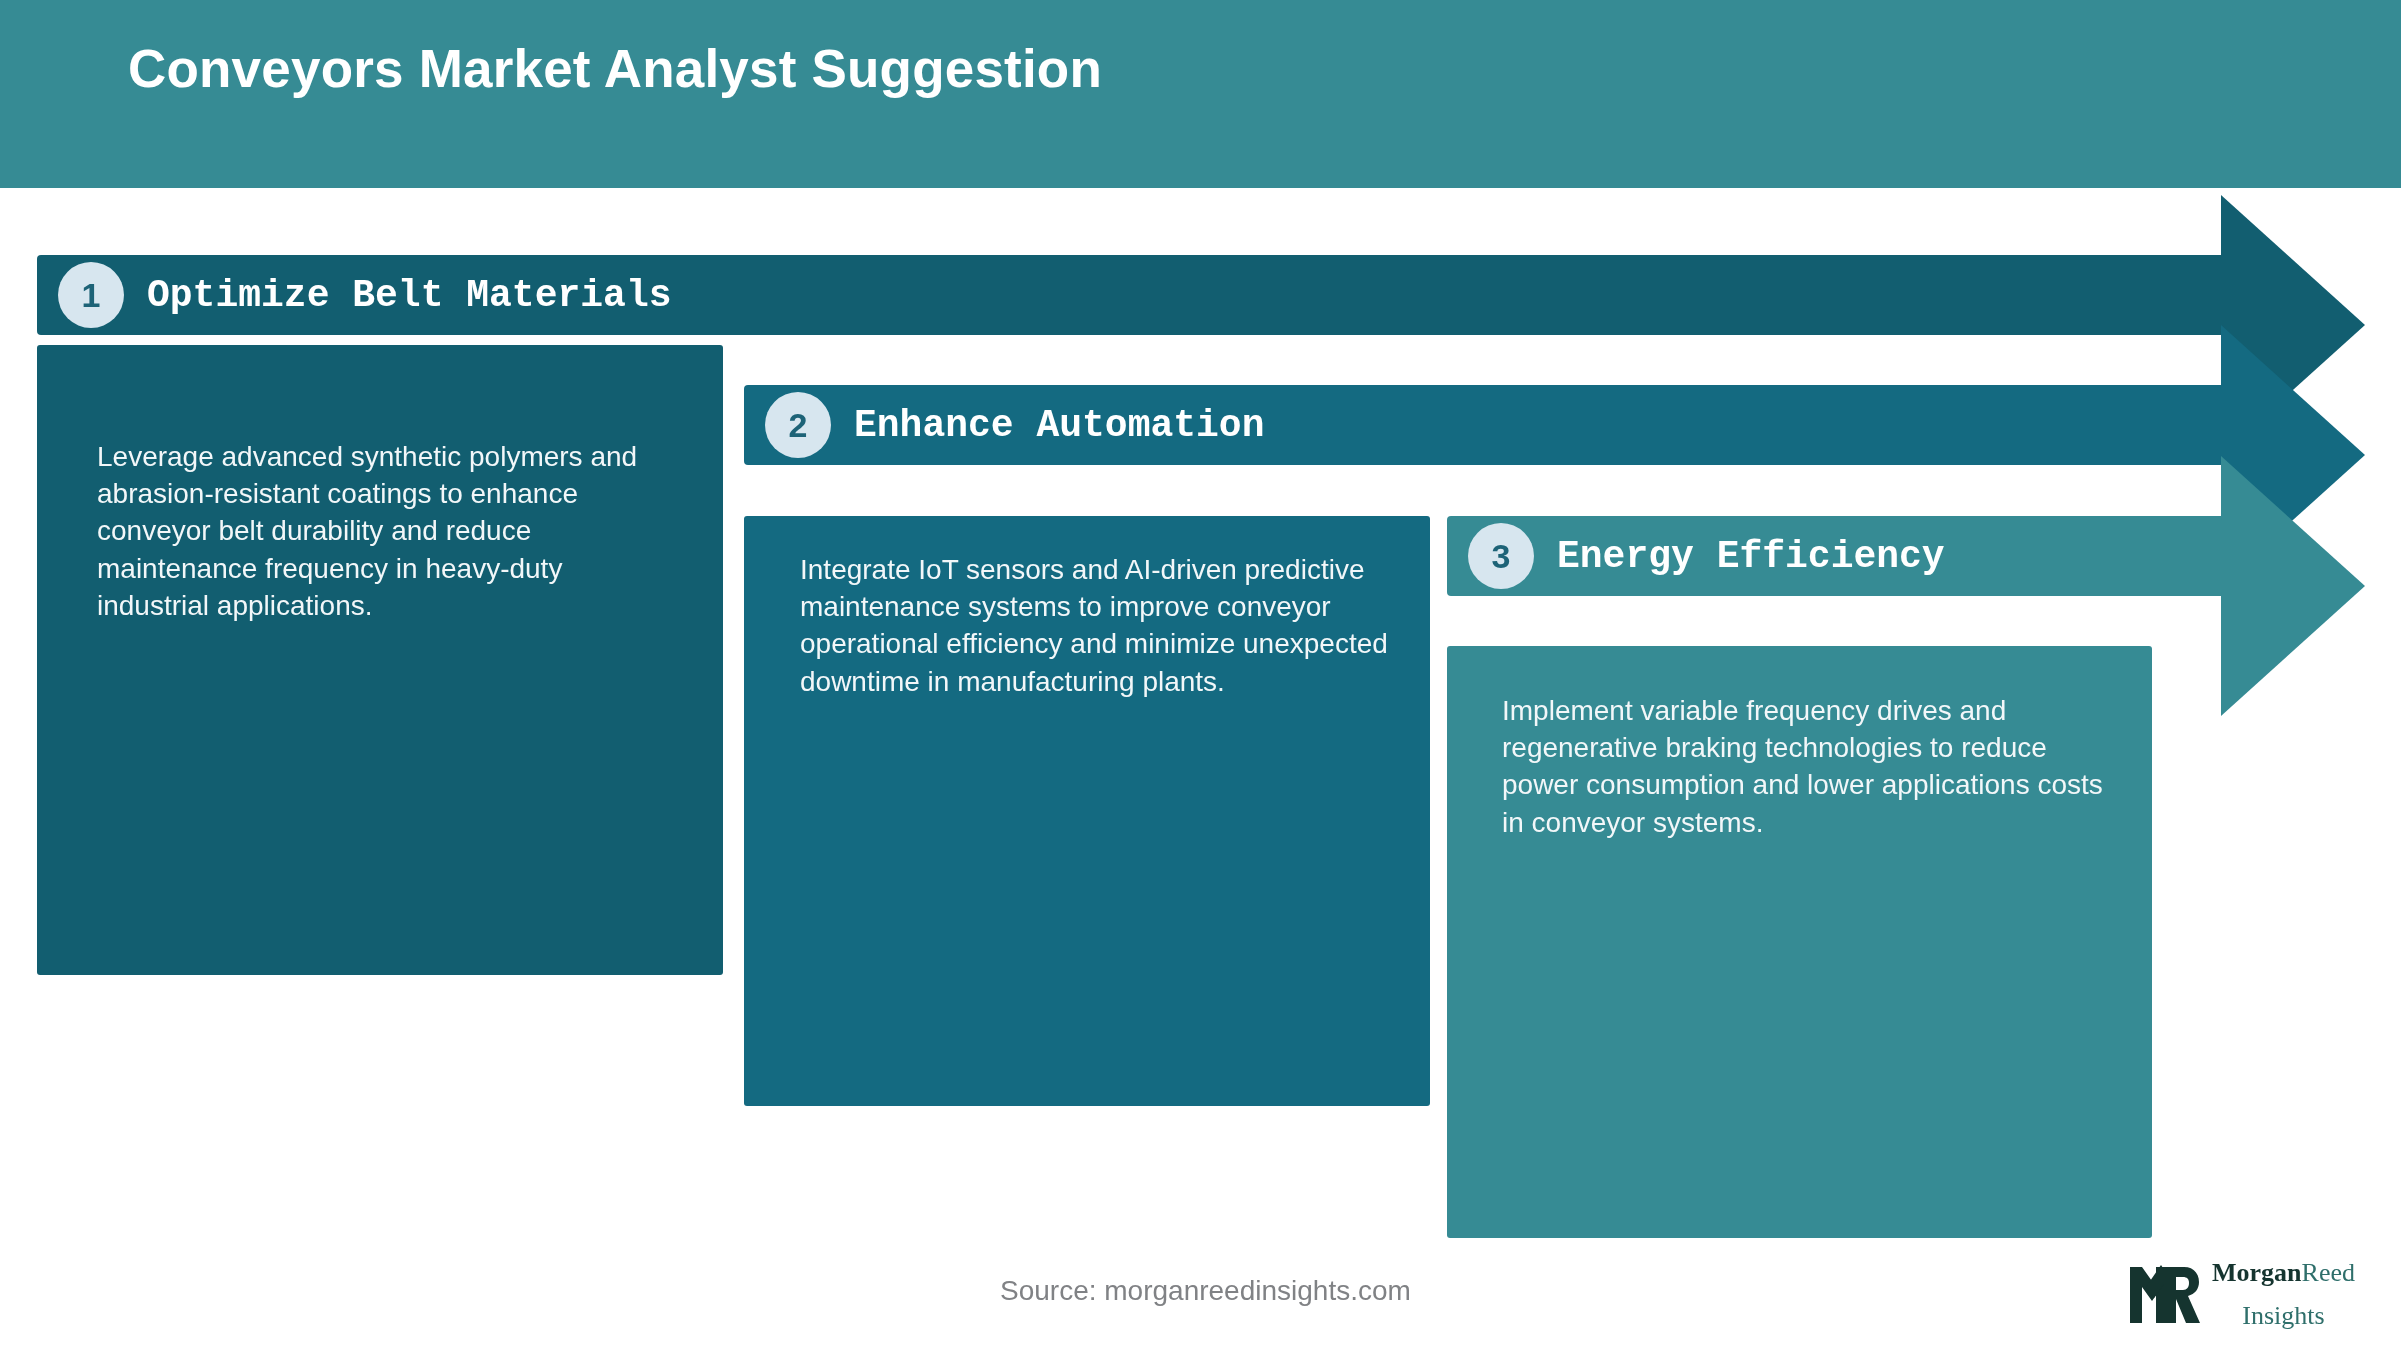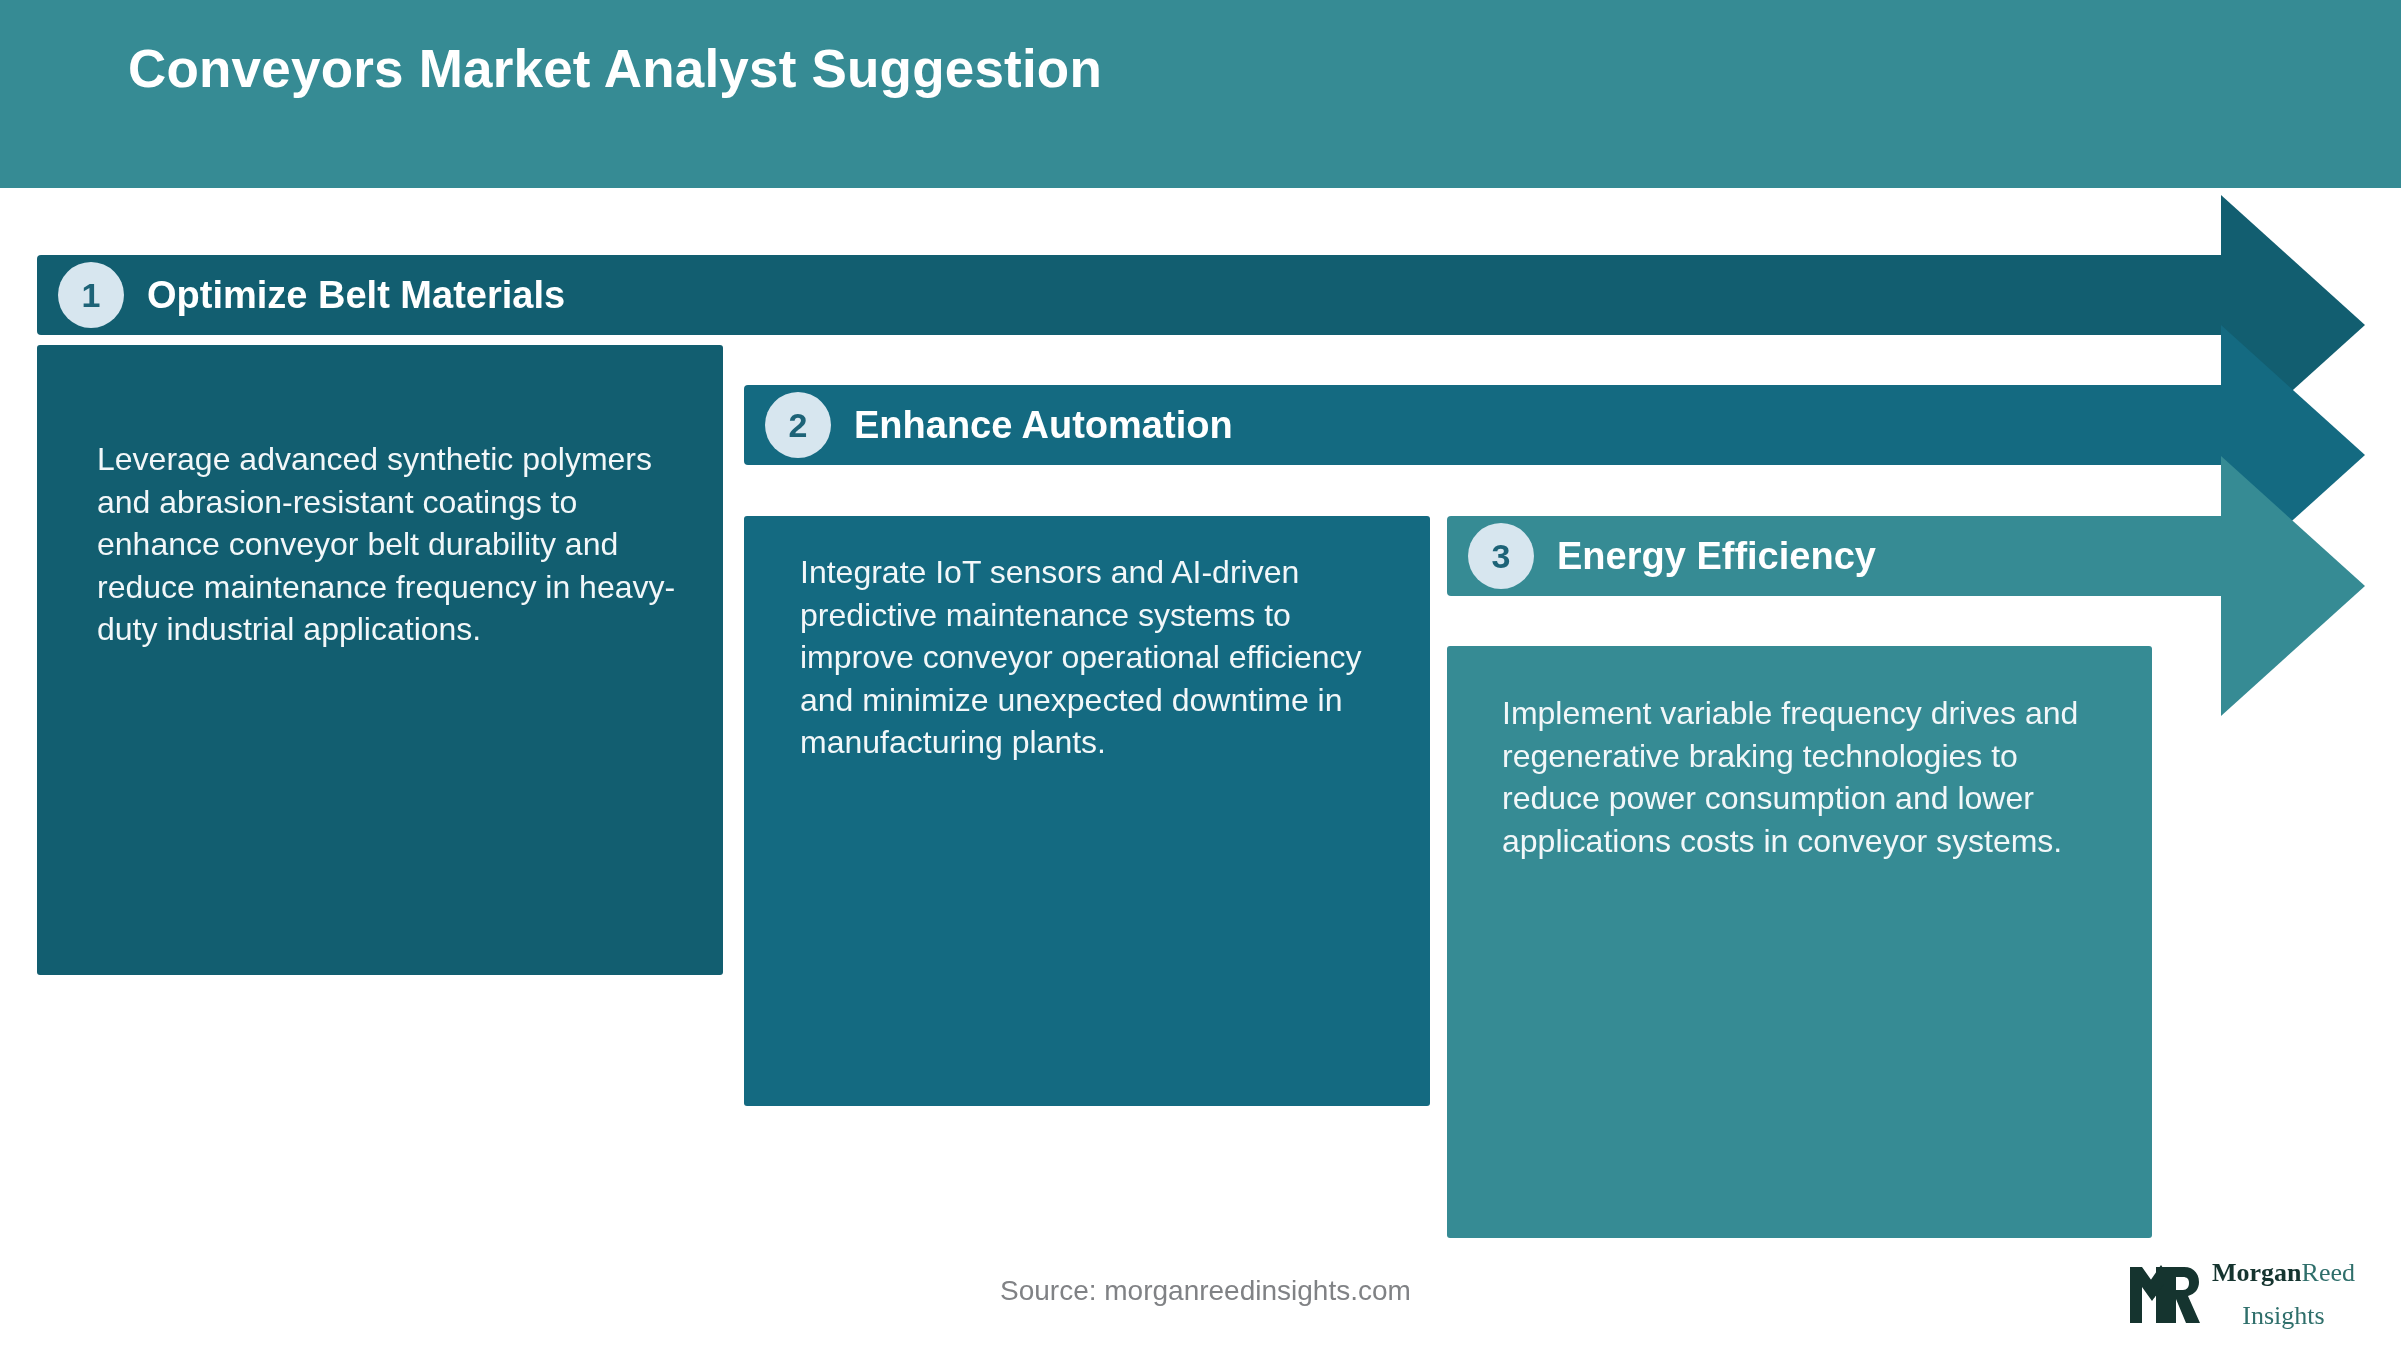--- a/index.html
+++ b/index.html
@@ -62,28 +62,29 @@
     font-size: 34px;
     font-weight: 600;
     color: #1d6377;
     flex: 0 0 auto;
   }
   .step-title {
     font-size: 38px;
     font-weight: bold;
     color: #ffffff;
     white-space: nowrap;
+    font-family: Liberation Mono, monospace;
   }
   .step-body {
     position: absolute;
     border-radius: 3px;
   }
   .step-text {
     position: absolute;
-    font-size: 32px;
+    font-size: 28px;
     line-height: 1.33;
     color: #f2f7f9;
     font-weight: 400;
   }
 
   
   #step1-header {
     left: 37px; top: 255px;
     width: 2184px; height: 80px;
     background: #125e70;

